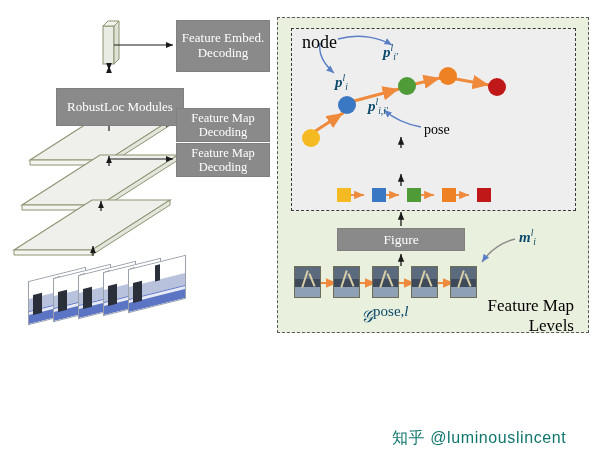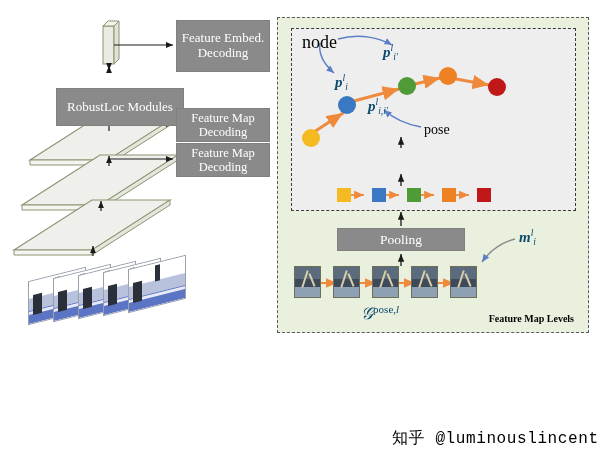--- a/index.html
+++ b/index.html
@@ -48,54 +48,54 @@
   }
 
   
   .lbl{font-family:"Liberation Serif",serif;color:#000;}
   #label-vector-embed-levels{
     left:462px;top:36px;width:106px;
     text-align:right;font-size:12.5px;font-weight:bold;line-height:1.18;
   }
   #label-feature-map-levels{
     left:470px;top:296px;width:104px;
-    text-align:right;font-size:10px;font-weight:bold;line-height:1.18;margin-top:17px;
+    text-align:right;font-size:17px;font-weight:normal;line-height:1.18;
   }
   #label-node{left:302px;top:32px;font-size:18px;}
   #label-edge{left:424px;top:122px;font-size:14px;}
 
   
   .math{
     font-family:"Liberation Serif",serif;
     font-style:italic;font-weight:bold;color:#0c4a6e;
     white-space:nowrap;
   }
   .math .base{font-size:15px;}
   .math sup{font-size:9.5px;vertical-align:super;font-style:italic;font-weight:normal;}
   .math sub{font-size:9.5px;vertical-align:-0.32em;font-style:italic;font-weight:normal;}
   #math-p-i{left:335px;top:73px;}
   #math-p-iprime{left:383px;top:43px;}
   #math-p-edge{left:368px;top:97px;}
   #math-m{left:519px;top:228px;}
   #math-gpose{left:361px;top:303px;font-style:normal;font-weight:normal;}
   #math-gpose .script{font-family:"Liberation Serif",serif;font-style:italic;font-size:17px;}
-  #math-gpose sup{font-size:11px;font-style:normal;}
+  #math-gpose sup{font-size:15px;font-style:normal;}
   #math-gpose sup .ital{font-style:italic;}
 
   
   #caption{
     left:8px;top:366px;width:586px;
     font-family:"Liberation Serif",serif;
     font-size:19.5px;color:#111;line-height:1.18;
     text-align:left;
   }
   #watermark{
     left:392px;top:428px;
-    font-family:Liberation Mono, monospace;
-    font-size:16px;color:#000000;letter-spacing:.6px;
+    font-family:Liberation Sans, sans-serif;
+    font-size:16px;color:#0f766e;letter-spacing:.6px;
     white-space:nowrap;
   }
   .gsq{}
   
   .thumb{
     box-sizing:border-box;
     border:1px solid #6e6e57;
     background:#2b3a4a;
     overflow:hidden;
   }
@@ -224,21 +224,21 @@
     </g>
   </svg>
 
   <div class="abs" id="panel-outer" style="z-index:-2;"></div>
   <div class="abs" id="panel-inner" style="z-index:-1;"></div>
 
   <div class="abs graybox" id="box-vector-embed-decoding">Feature Embed. Decoding</div>
   <div class="abs graybox" id="box-robustloc">RobustLoc Modules</div>
   <div class="abs graybox" id="box-fm-decoding-1">Feature Map Decoding</div>
   <div class="abs graybox" id="box-fm-decoding-2">Feature Map Decoding</div>
-  <div class="abs graybox" id="box-pooling">Pooling</div>
+  <div class="abs graybox" id="box-pooling">Figure</div>
 
   <div class="abs lbl" id="label-feature-map-levels">Feature Map Levels</div>
 
   <div class="abs lbl" id="label-node">node</div>
   <div class="abs lbl" id="label-edge">pose</div>
 
   <div class="abs math" id="math-p-i">
     <span class="base">p</span><sup>l</sup><sub>i</sub>
   </div>
   <div class="abs math" id="math-p-iprime">

